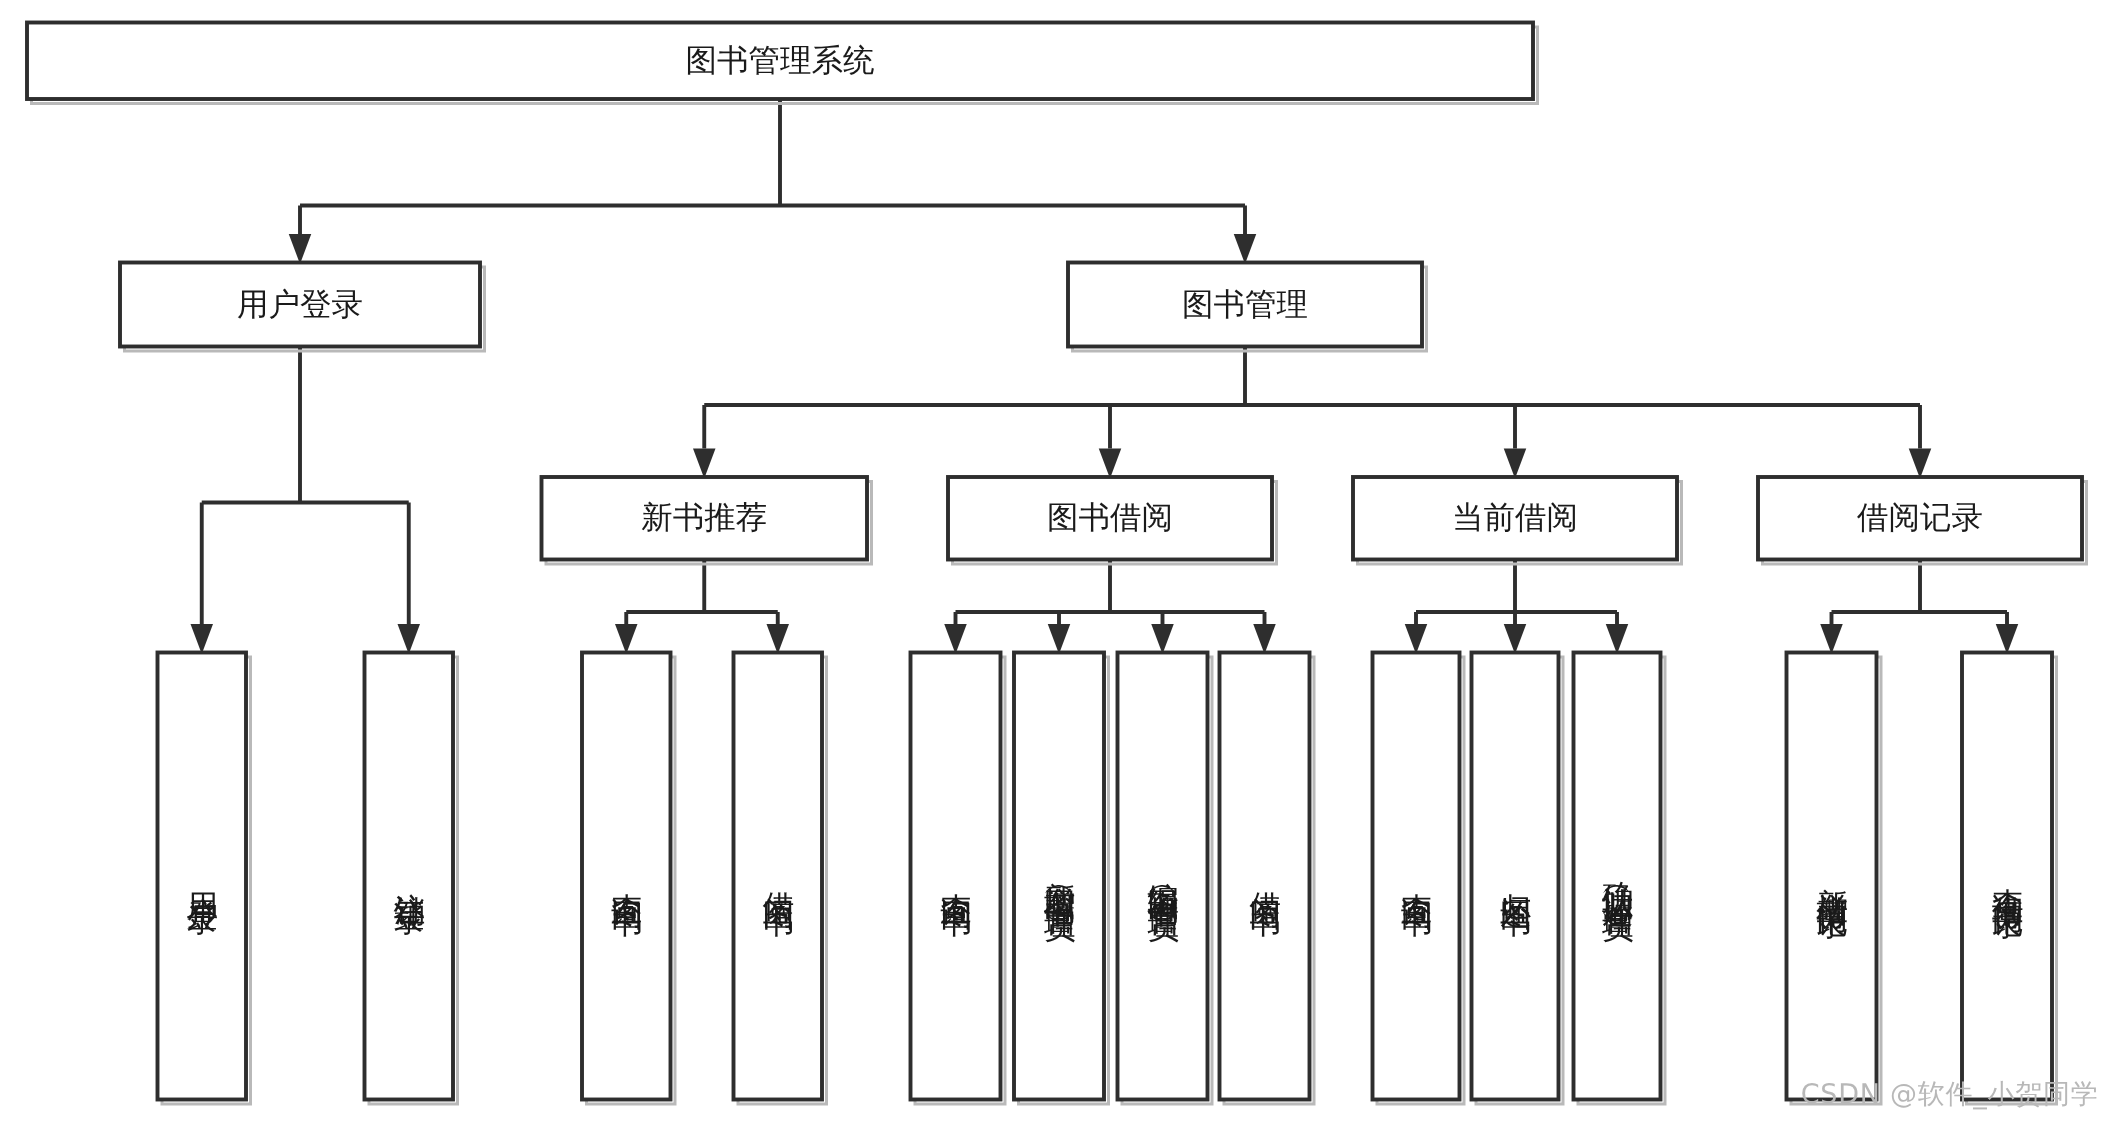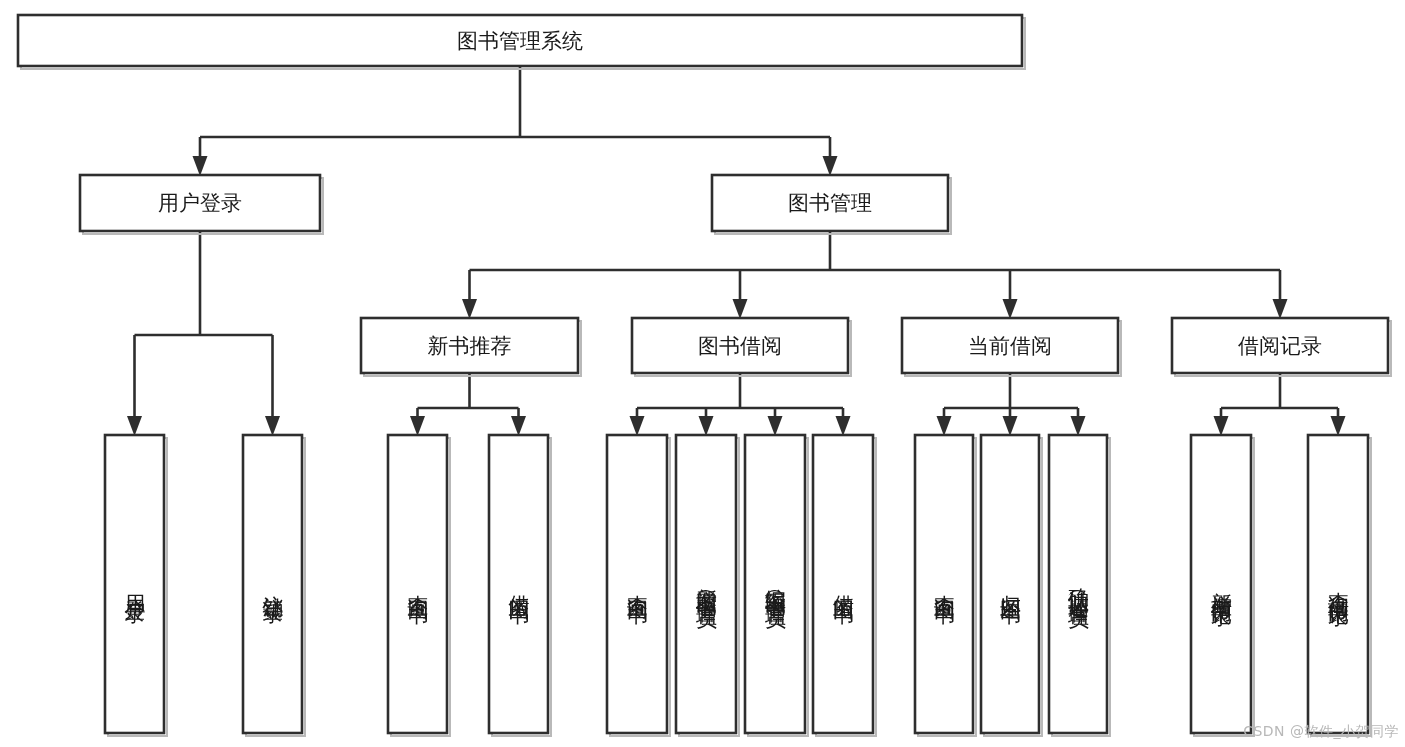--- a/index.html
+++ b/index.html
@@ -63,21 +63,21 @@
     letter-spacing: 3px;
     color: #1a1a1a;
     line-height: 1;
     white-space: nowrap;
   }
   .watermark {
     position: absolute;
     right: 6px;
     bottom: 6px;
     font-family: "DejaVu Sans", "Liberation Sans", sans-serif;
-    font-size: 14px;
+    font-size: 18px;
     color: #b8b8b8;
     letter-spacing: 0.5px;
     white-space: nowrap;
   }
 </style>
 </head>
 <body>
 
 <svg id="diagram" viewBox="0 0 1405 747">
     <g>

